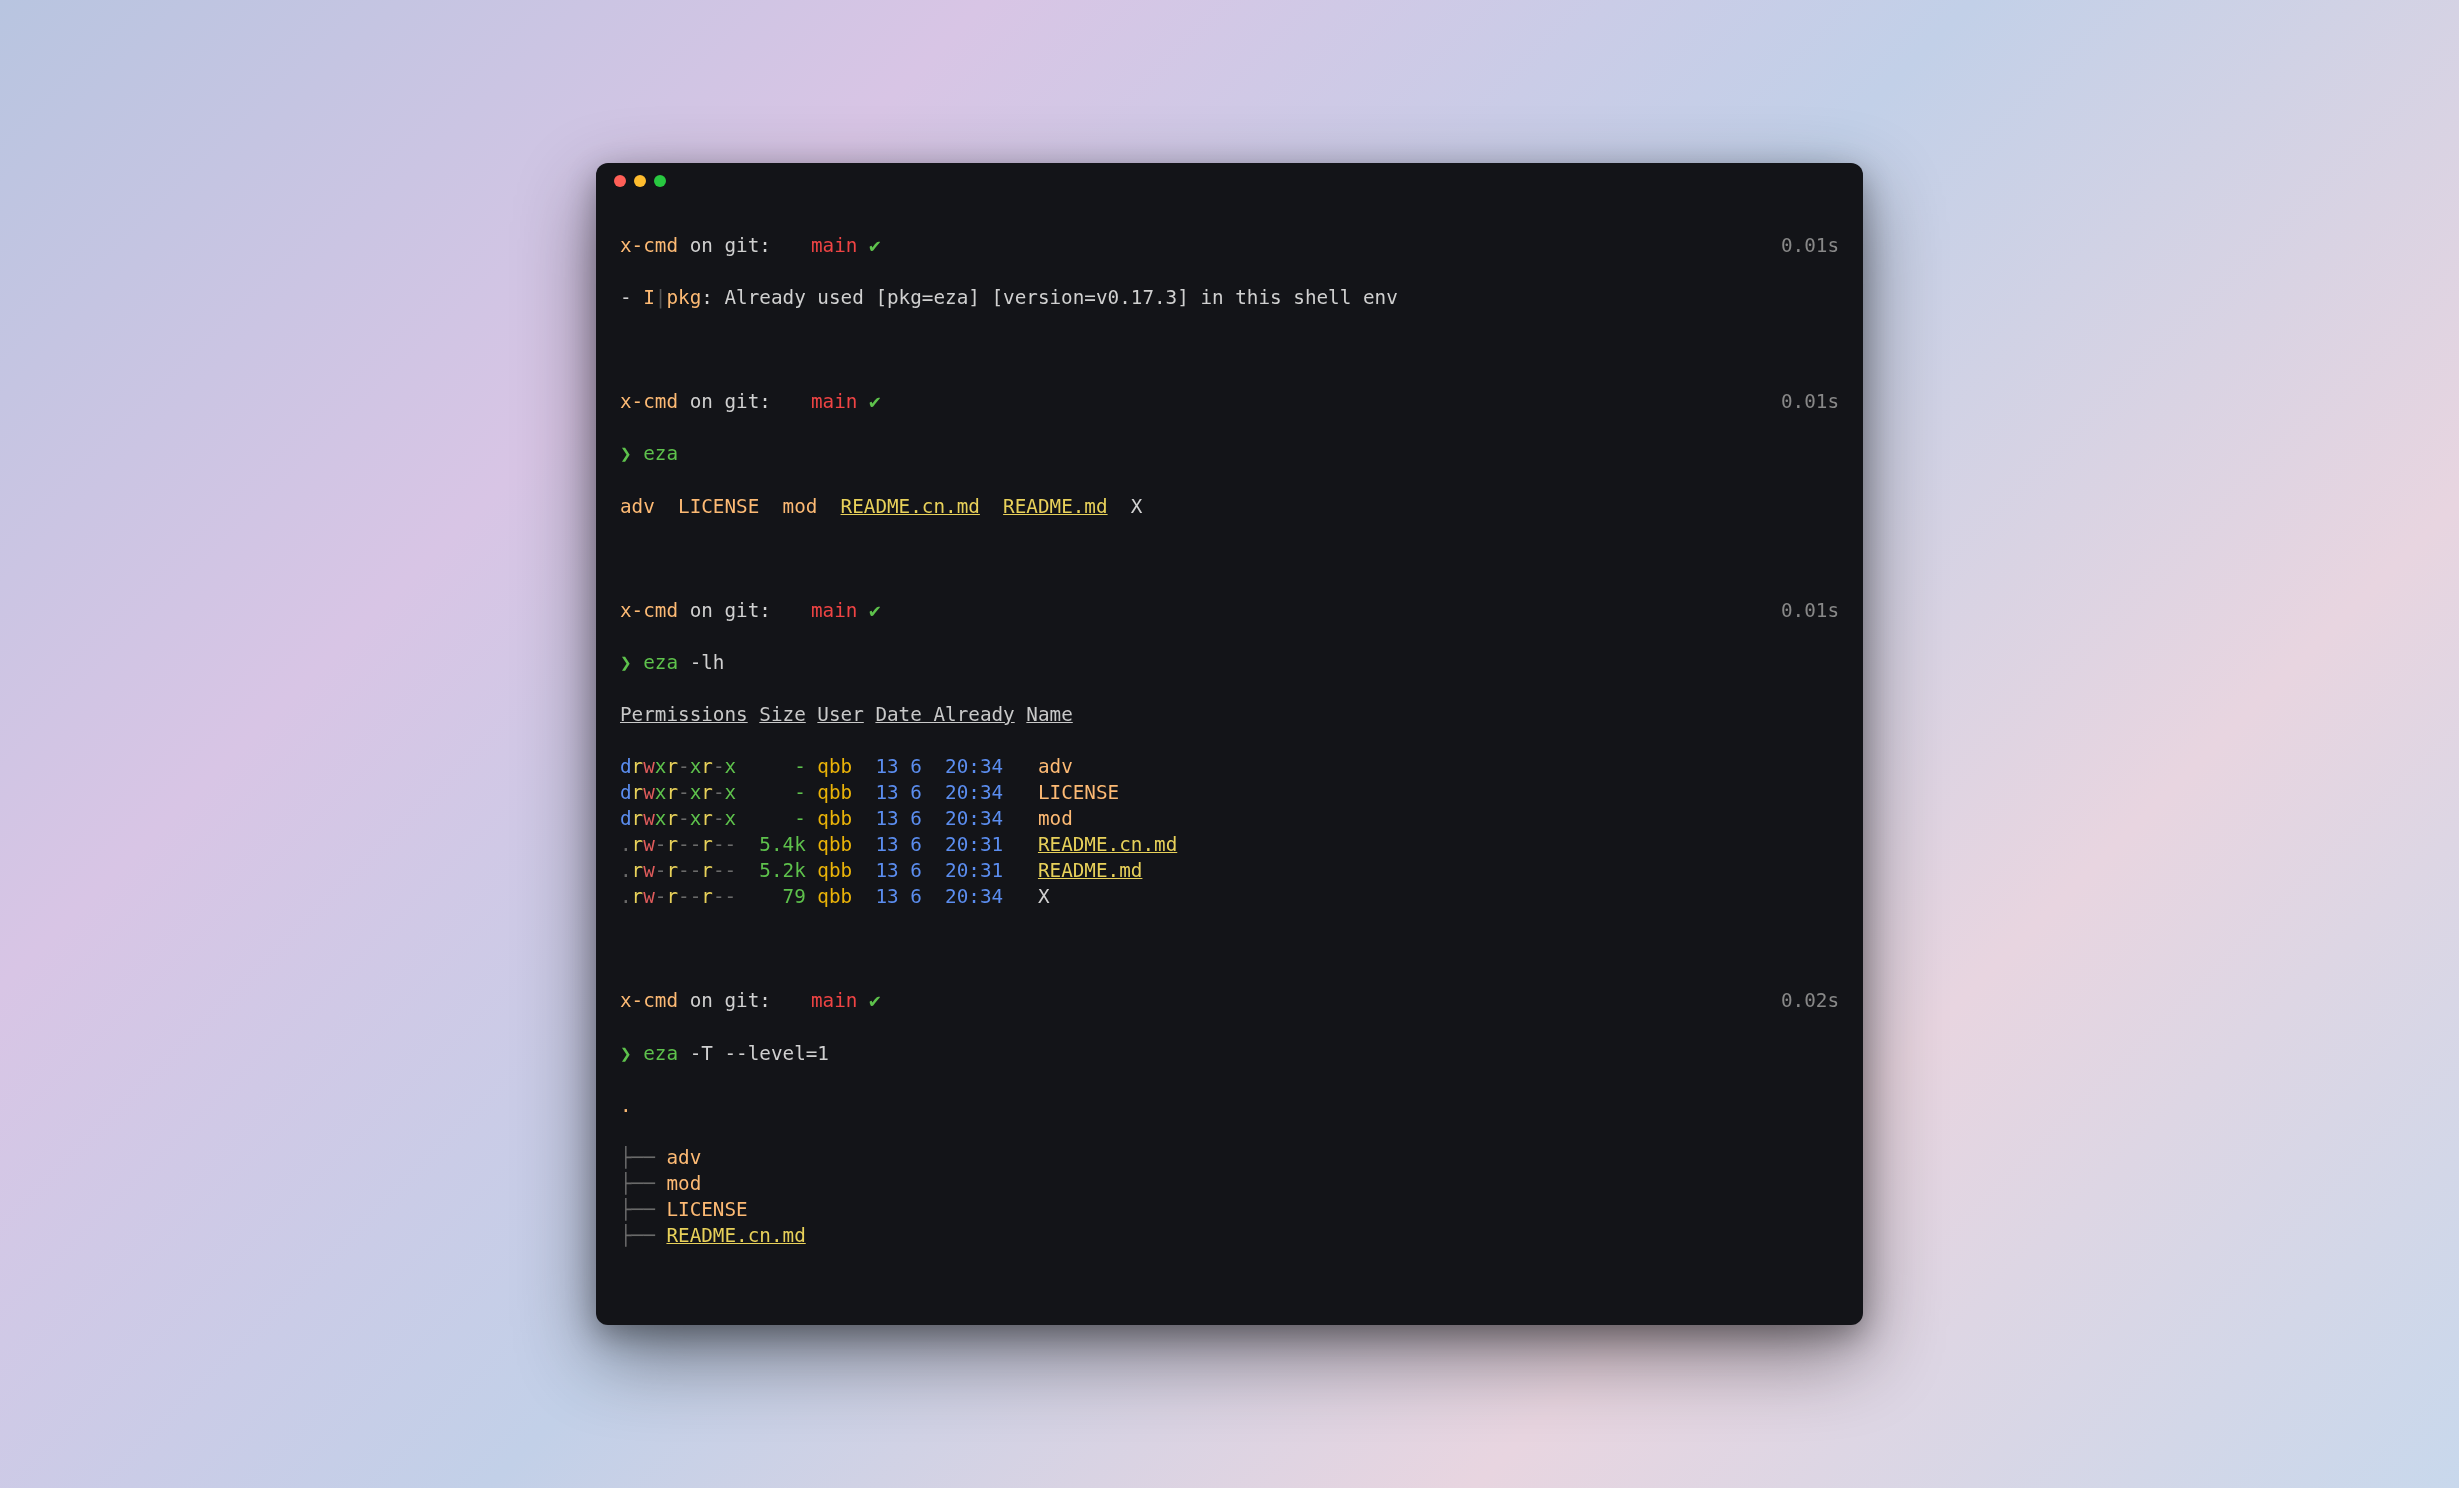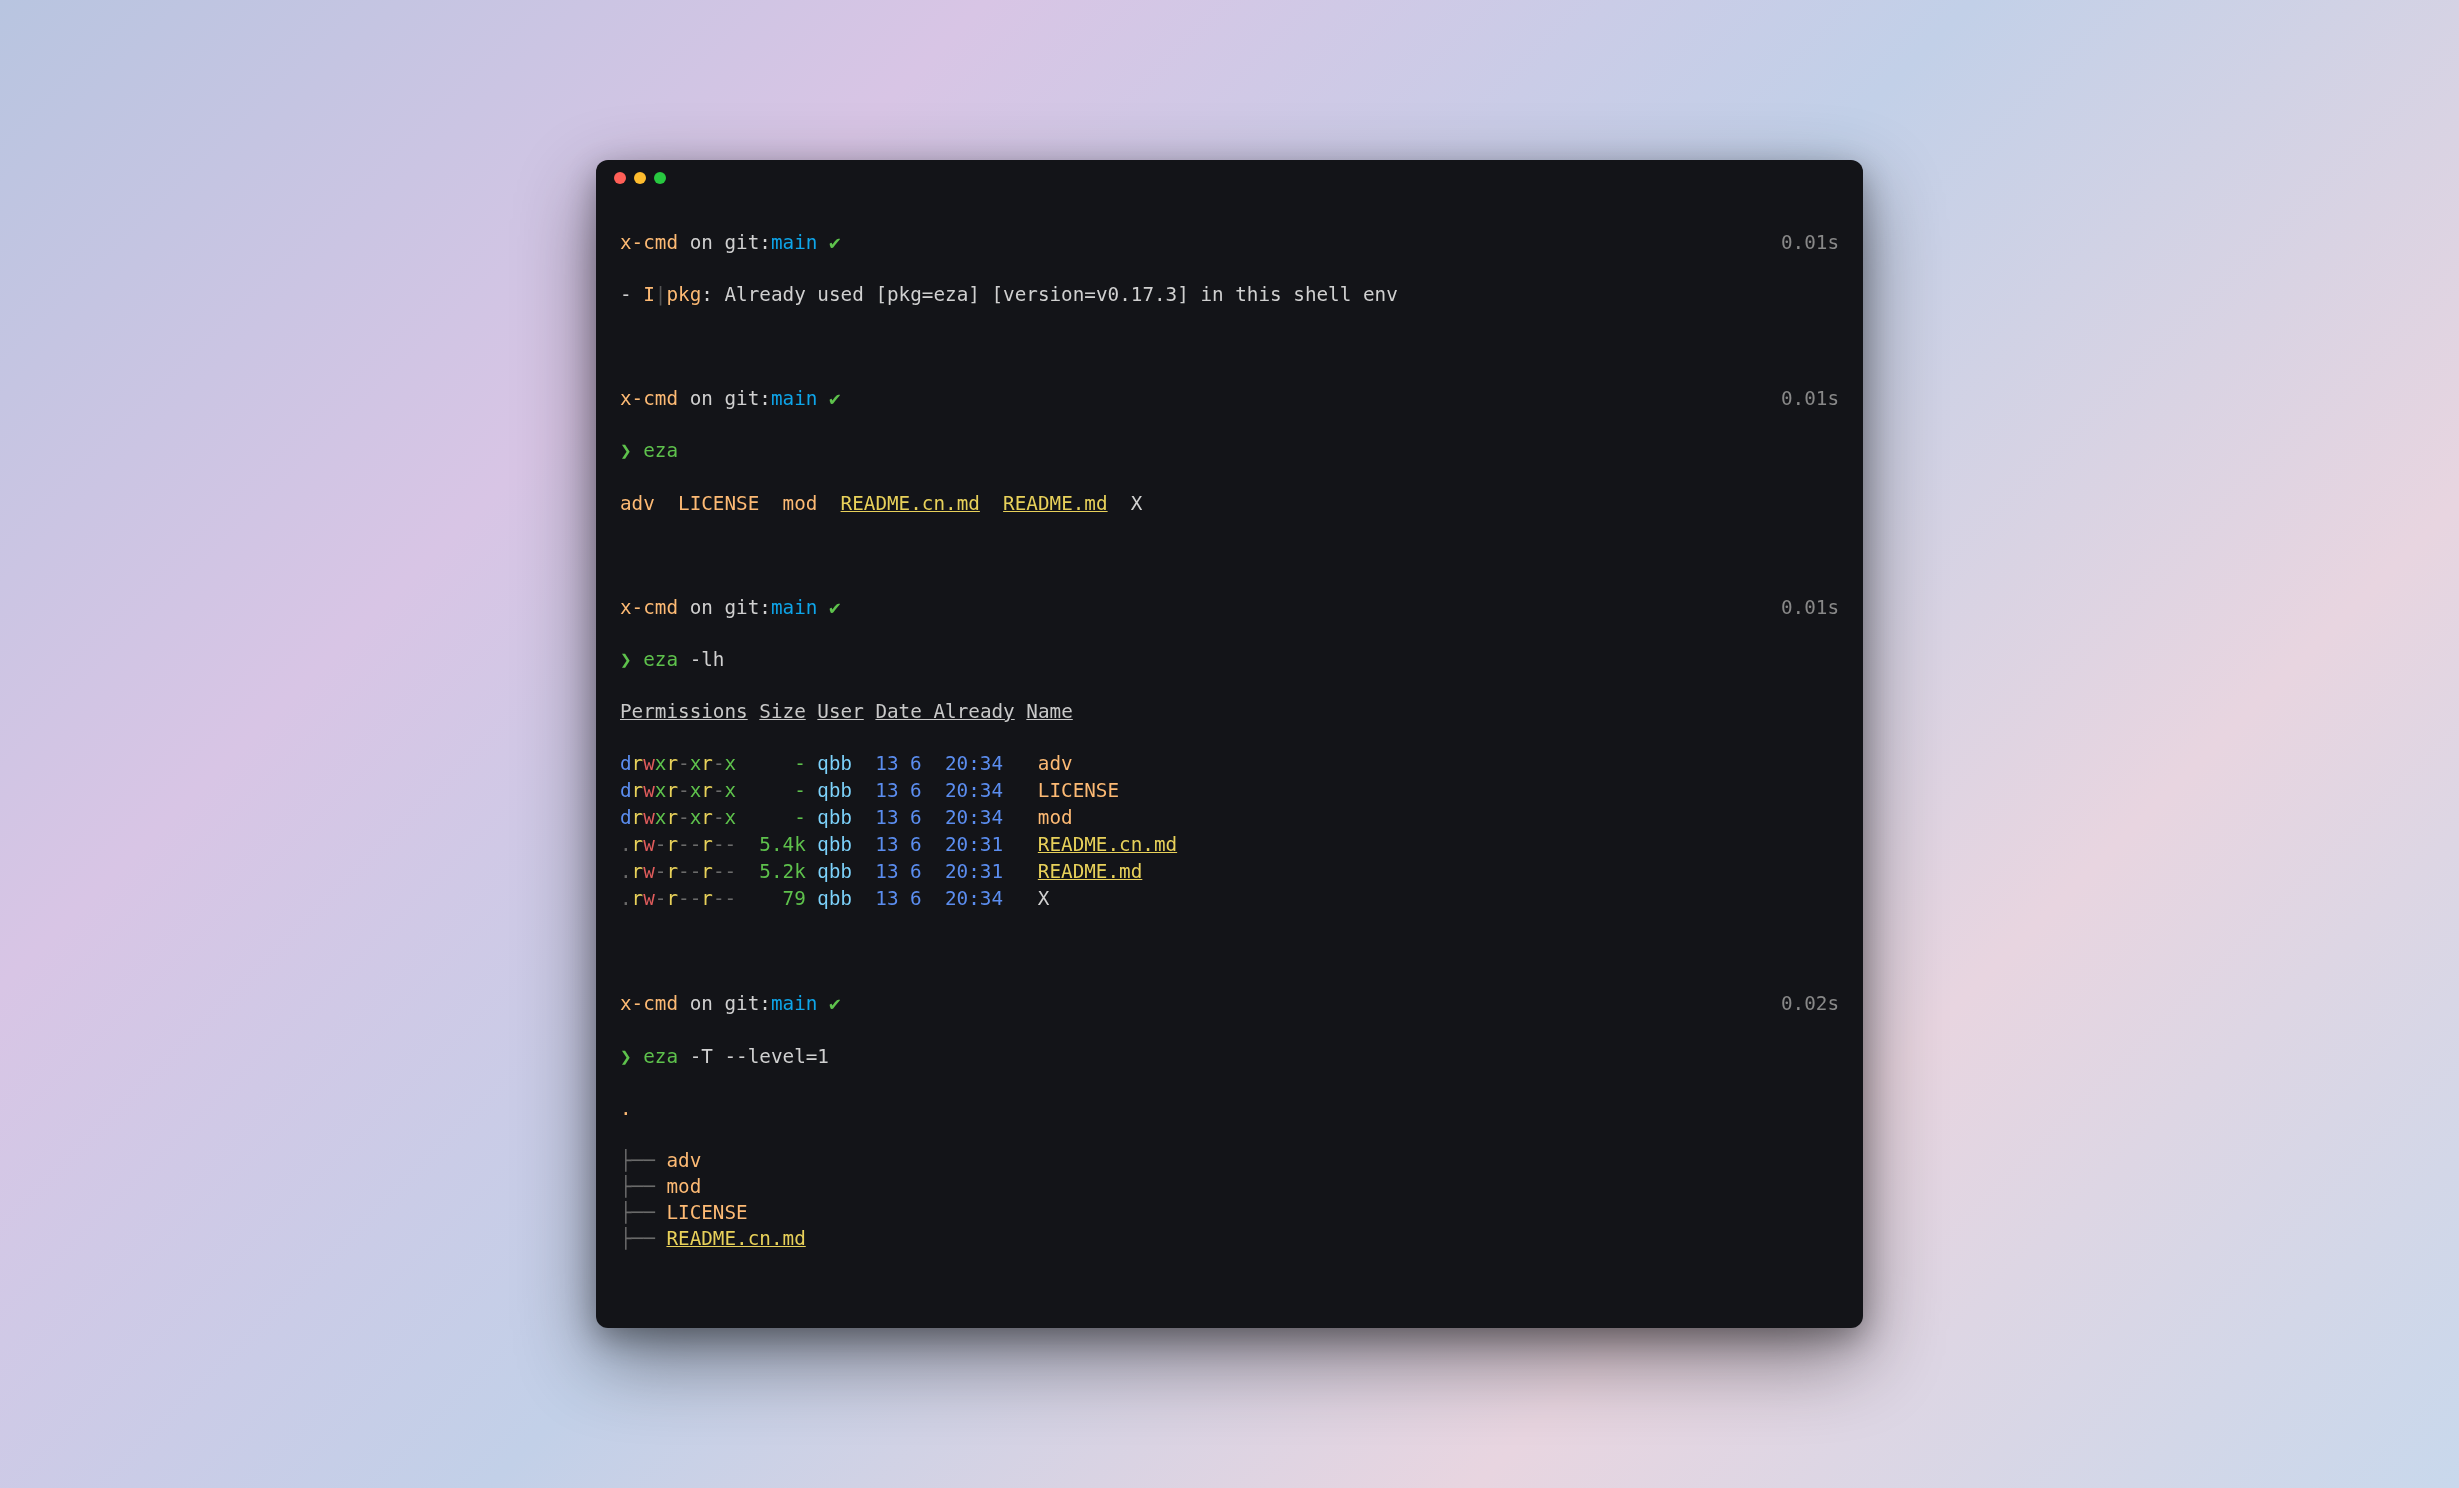--- a/index.html
+++ b/index.html
@@ -39,28 +39,28 @@
   font-size: 19.3px;
   line-height: 1.35;
   color: #c9c9c9;
   white-space: pre;
 }
 .line { display: flex; justify-content: space-between; }
 .line-left { flex: 1; }
 .timing { color: #888; }
 .cyan { color: #fdba74; margin-top: 46px; }
 .white { color: #d0d0d0; }
-.orange { color: #0ea5e9; }
+.orange { color: #ef4444; margin-left: 40px; }
 .green { color: #5ec24c; }
 .dim { color: #6a6a6a; }
 .yellow { color: #e8d15a; }
 .yellow-u { color: #e8d15a; text-decoration: underline; text-decoration-color: #e8d15a; }
 .blue { color: #5b8def; }
 .red { color: #e05c5c; }
-.gold { color: #7dd3fc; font-family: Liberation Mono, monospace; }
+.gold { color: #eab308; }
 .dimsep { color: #555; }
 .header-u { color: #c9c9c9; text-decoration: underline; }
 .check { color: #5ec24c; }
 </style>
 </head>
 <body>
 
 <div class="terminal-window">
   <div class="titlebar">
     <div class="tl-btn tl-close"></div>

